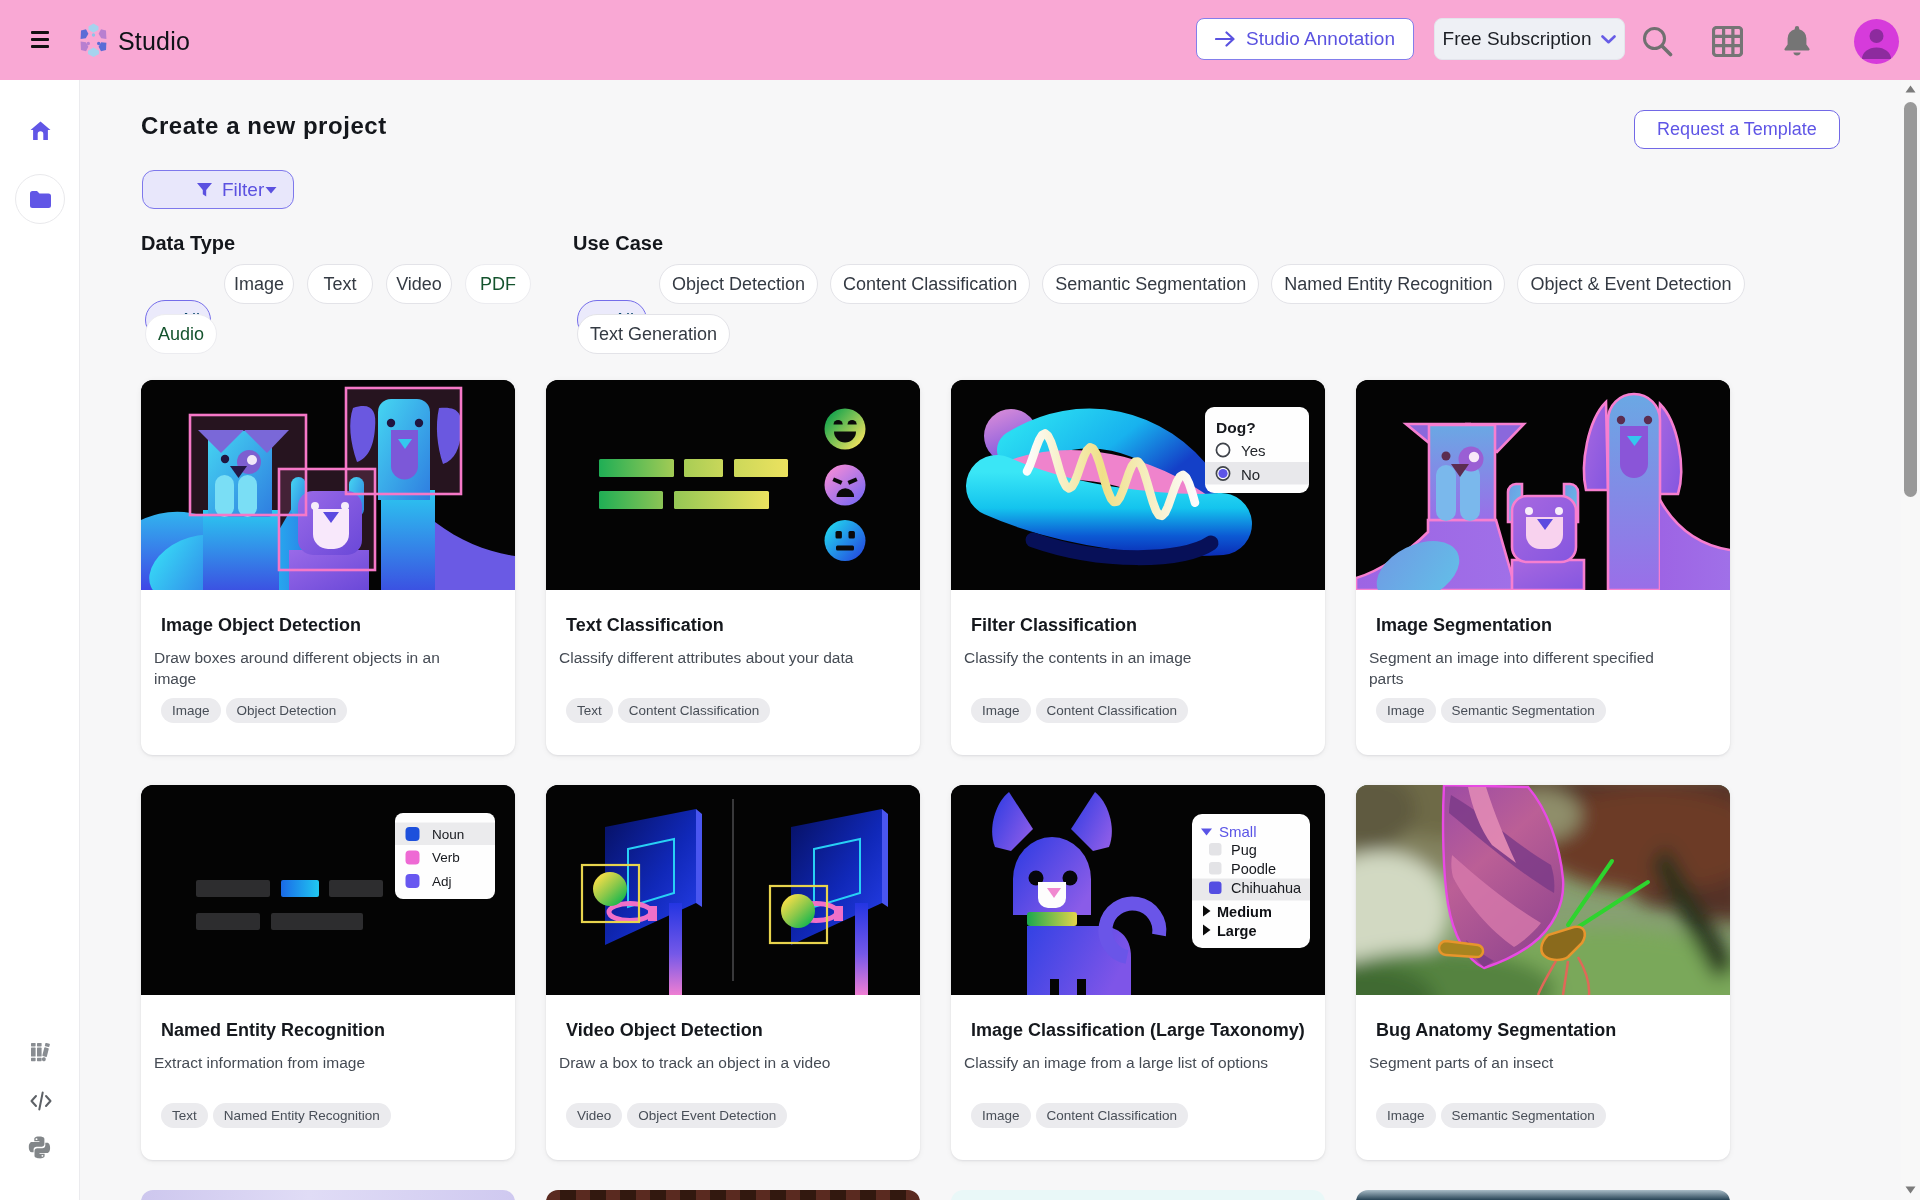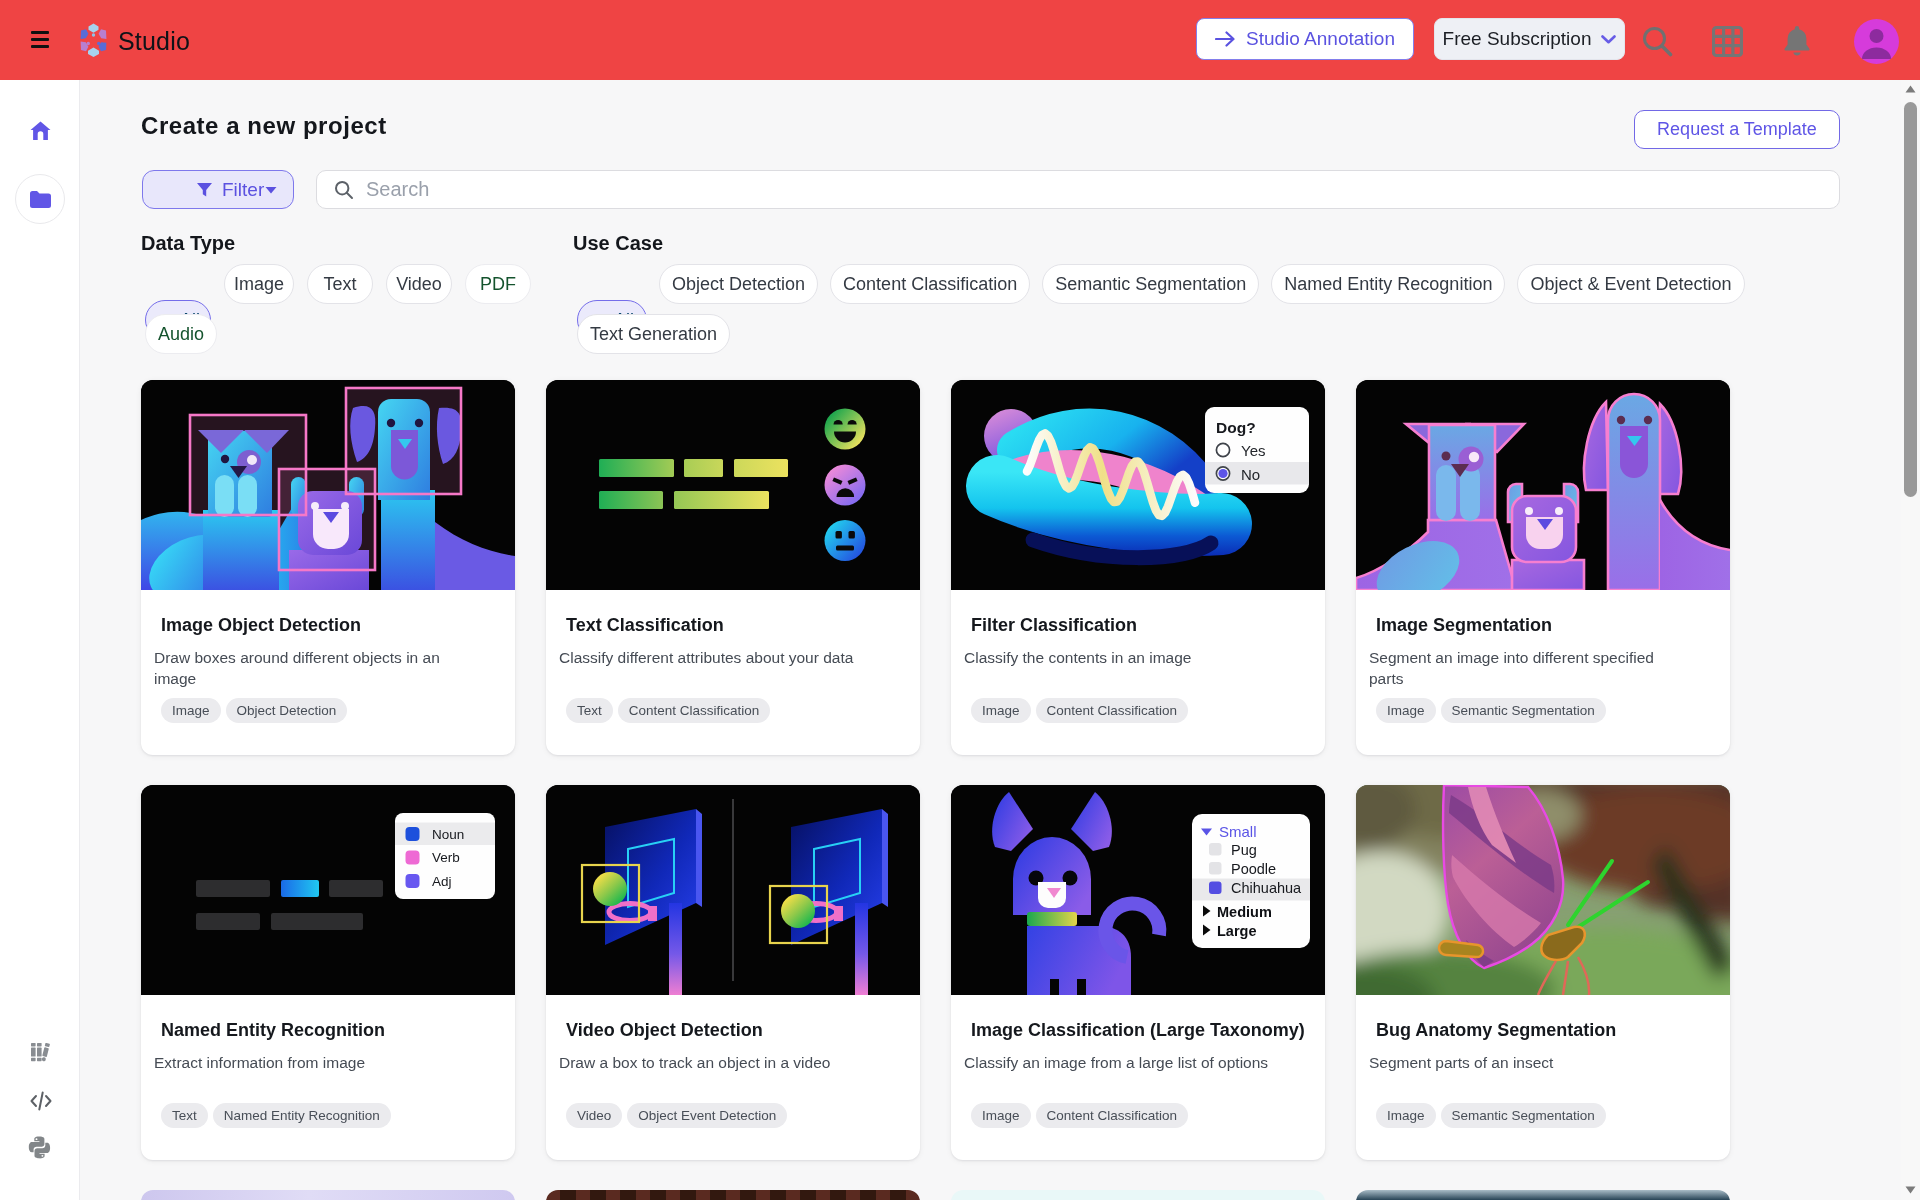--- a/index.html
+++ b/index.html
@@ -1,18 +1,18 @@
 <!DOCTYPE html>
 <html><head>
 <meta charset="utf-8">
 <style>
 * { margin:0; padding:0; box-sizing:border-box; }
 html,body { width:1920px; height:1200px; overflow:hidden; background:#f7f7f8;
   font-family:"Liberation Sans", sans-serif; }
-.topbar { position:absolute; left:0; top:0; width:1920px; height:80px; background:#ef4444; z-index:5; }
+.topbar { position:absolute; left:0; top:0; width:1920px; height:80px; background:#f9a8d4; z-index:5; }
 .hamb { position:absolute; left:31px; top:31px; width:18px; height:17px; }
 .hamb div { position:absolute; left:0; width:18px; height:3px; background:#111; border-radius:1px; }
 .logo { position:absolute; left:79px; top:23px; }
 .brand { position:absolute; left:118px; top:27px; font-size:25px; font-weight:500; color:#101318; letter-spacing:0.2px; }
 .btn-sa { position:absolute; left:1196px; top:18px; width:218px; height:42px; border:1px solid #837eeb; border-radius:8px;
   background:#fff; color:#5a52e0; font-size:19px; font-weight:500; display:flex; align-items:center; justify-content:center; gap:11px; }
 .btn-fs { position:absolute; left:1434px; top:18px; width:191px; height:42px; background:#eef0f5; border:1px solid #e3e5ec; border-radius:8px;
   color:#1b1e24; font-size:19px; font-weight:500; display:flex; align-items:center; justify-content:center; gap:10px; }
 .hicon { position:absolute; top:26px; }
 .avatar { position:absolute; left:1854px; top:19px; width:45px; height:45px; border-radius:50%; background:#d63bdb; overflow:hidden; }
@@ -54,27 +54,20 @@
   <div class="btn-rt">Request a Template</div>
   <div class="btn-filter">
     <svg style="margin-left:21px" width="17" height="16" viewBox="0 0 17 16">
         <path d="M1 1 h15 l-5.8 7 v6.5 l-3.4 -2.2 v-4.3 Z" fill="#5b51e0"></path>
       </svg>
     <span style="margin-left:9px">Filter</span>
     <svg style="margin-left:auto;margin-right:16px" width="12" height="8" viewBox="0 0 12 8">
         <path d="M0.5 1 h11 l-5.5 6.5 Z" fill="#5b51e0"></path>
       </svg>
   </div>
-  <div class="searchbox">
-    <svg style="margin-left:17px" width="20" height="20" viewBox="0 0 20 20">
-        <circle cx="8.2" cy="8.2" r="6.2" fill="none" stroke="#5c6168" stroke-width="2"></circle>
-        <path d="M13 13 L18 18" stroke="#5c6168" stroke-width="2" stroke-linecap="round"></path>
-      </svg>
-    <span class="ph">Search</span>
-  </div>
 
   <div class="seclabel" style="left:61px; top:152px;">Data Type</div>
   <div class="seclabel" style="left:493px; top:152px;">Use Case</div>
 
   <div class="pillrow pr1" style="left:65px; top:184px; gap:13px;">
     <div class="pill on"><svg width="16" height="13" viewBox="0 0 16 13">
           <path d="M1.5 6.5 L6 11 L14.5 1.5" fill="none" stroke="#5b51e0" stroke-width="2.4" stroke-linecap="round" stroke-linejoin="round"></path>
         </svg>All</div>
     <div class="pill">Image</div>
     <div class="pill">Text</div>

